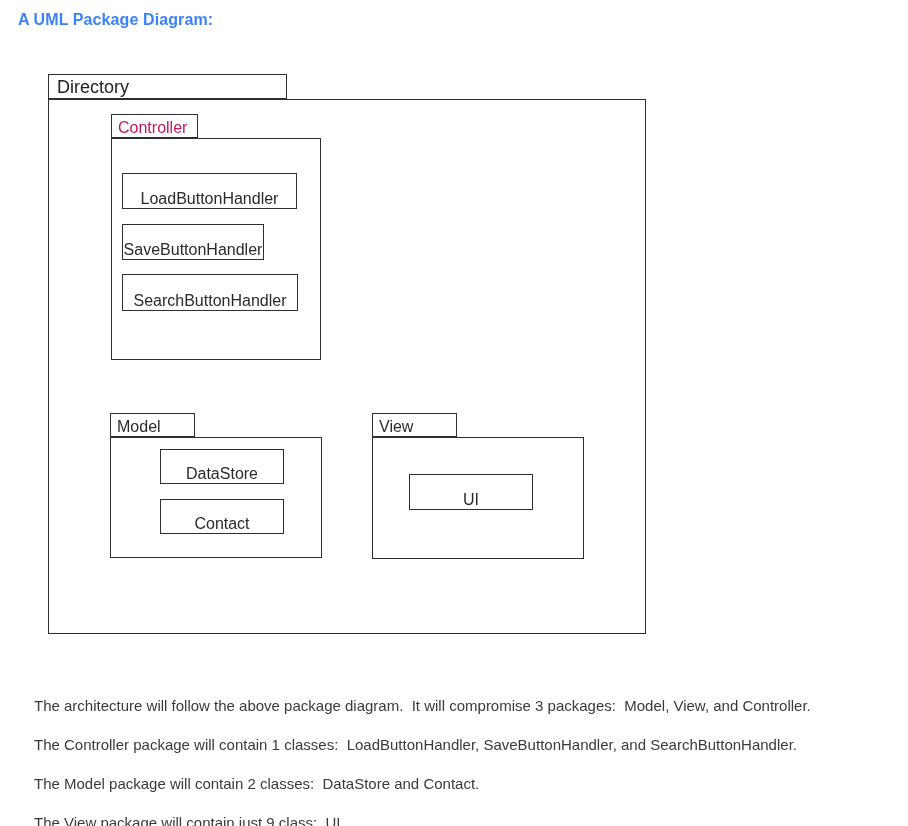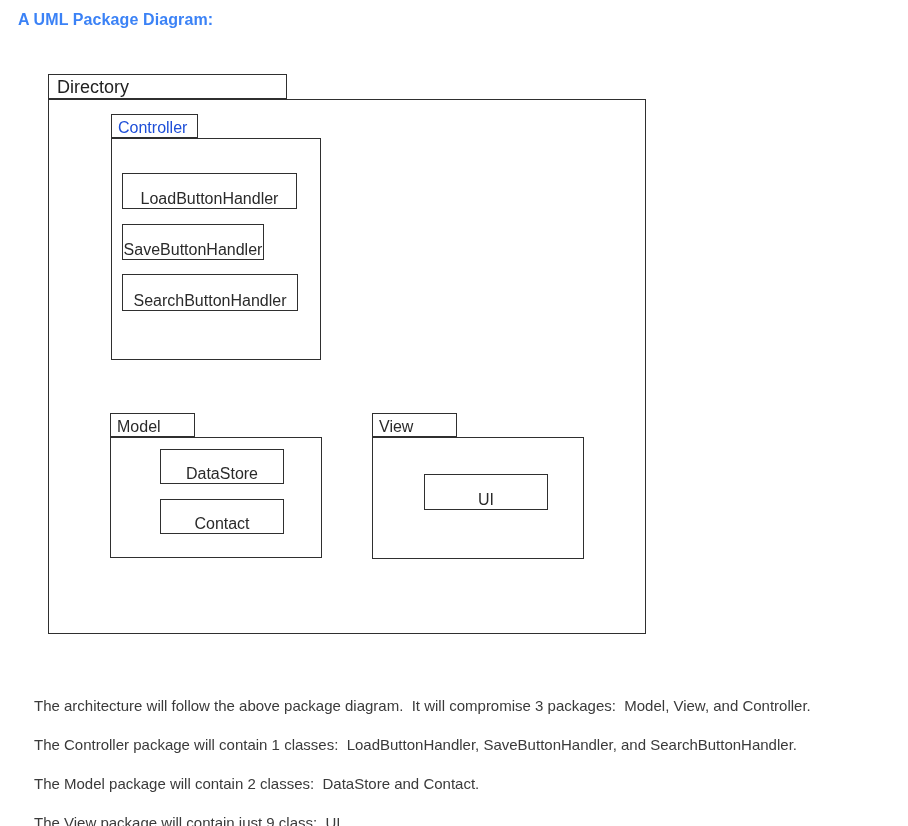--- a/index.html
+++ b/index.html
@@ -52,34 +52,34 @@
     justify-content: center;
     font-size: 16px;
     color: #2a2a2a;
     z-index: 3;
     white-space: nowrap;
   }
   
   .dir-tab  { left: 48px;  top: 74px;  width: 239px; height: 25px; padding-left: 8px; font-size: 18px; color: #222; }
   .dir-body { left: 48px;  top: 99px;  width: 598px; height: 535px; }
   
-  .ctl-tab  { left: 111px; top: 114px; width: 87px;  height: 24px; padding-left: 6px; font-size: 16px; color: #1d4ed8; }
+  .ctl-tab  { left: 111px; top: 114px; width: 87px;  height: 24px; padding-left: 6px; font-size: 16px; color: #be185d; }
   .ctl-body { left: 111px; top: 138px; width: 210px; height: 222px; z-index: 2; }
   .cls-load   { left: 122px; top: 173px; width: 175px; height: 36px; }
   .cls-save   { left: 122px; top: 224px; width: 142px; height: 36px; }
   .cls-search { left: 122px; top: 274px; width: 176px; height: 37px; }
   
   .mdl-tab  { left: 110px; top: 413px; width: 85px;  height: 24px; padding-left: 6px; font-size: 16px; color: #2a2a2a; }
   .mdl-body { left: 110px; top: 437px; width: 212px; height: 121px; z-index: 2; }
   .cls-datastore { left: 160px; top: 449px; width: 124px; height: 35px; }
   .cls-contact   { left: 160px; top: 499px; width: 124px; height: 35px; }
   
   .vw-tab  { left: 372px; top: 413px; width: 85px;  height: 24px; padding-left: 6px; font-size: 16px; color: #2a2a2a; }
   .vw-body { left: 372px; top: 437px; width: 212px; height: 122px; z-index: 2; }
-  .cls-ui  { left: 424px; top: 474px; width: 124px; height: 36px; }
+  .cls-ui  { left: 409px; top: 474px; width: 124px; height: 36px; }
   
   .para {
     position: absolute;
     left: 18px;
     margin: 16px;
     font-size: 15px;
     line-height: 18px;
     color: #3a3a3a;
     white-space: pre-wrap;
   }

